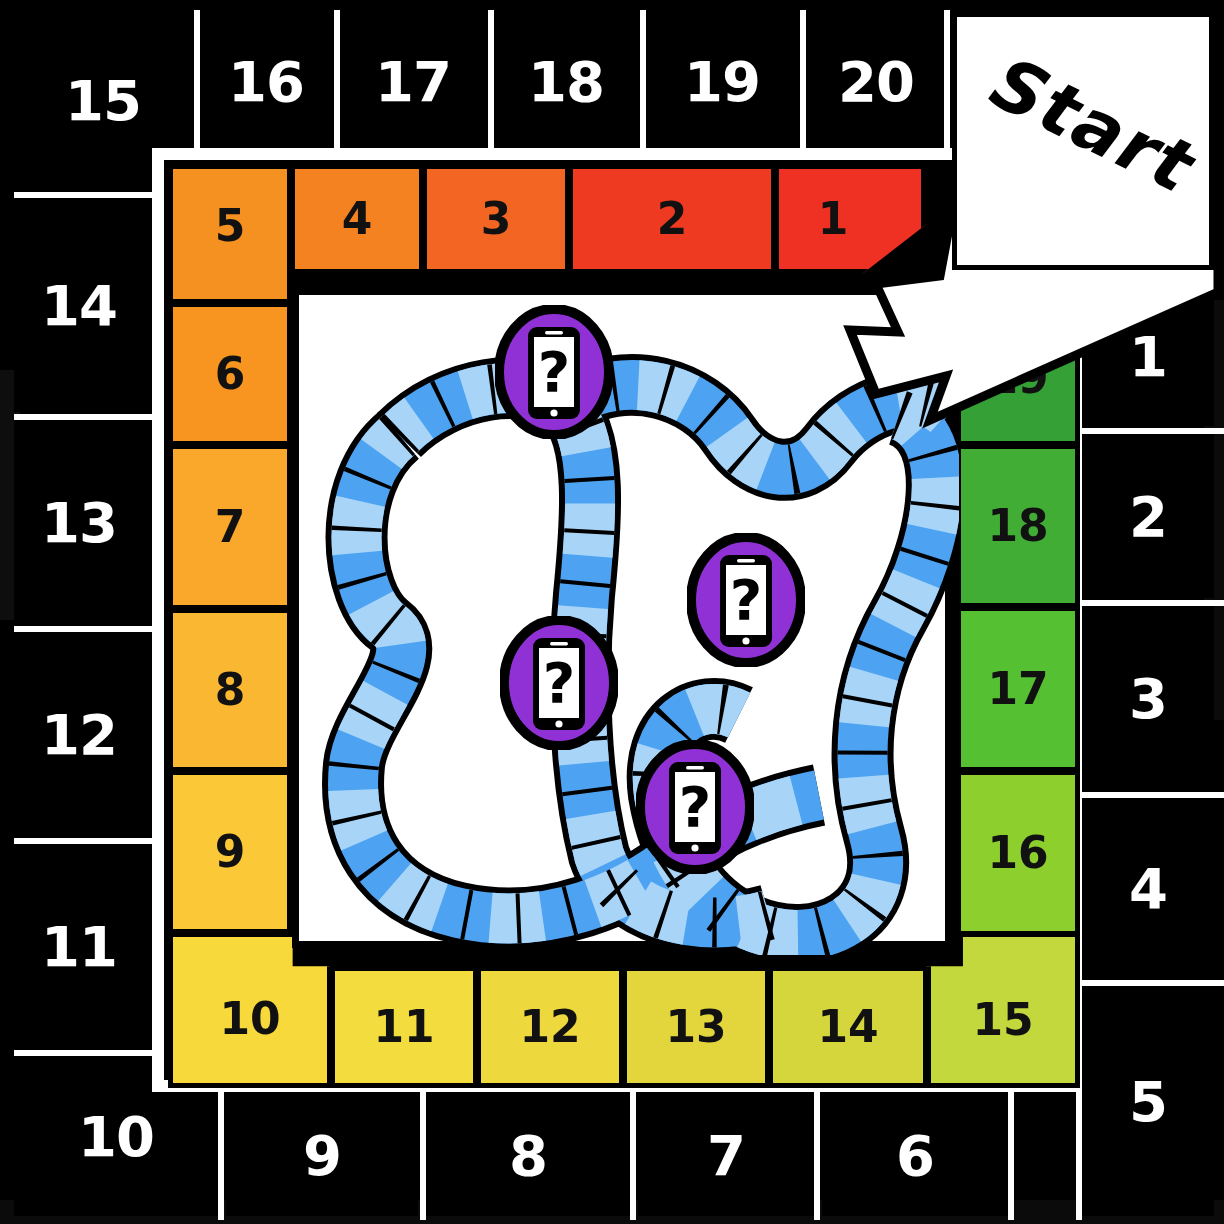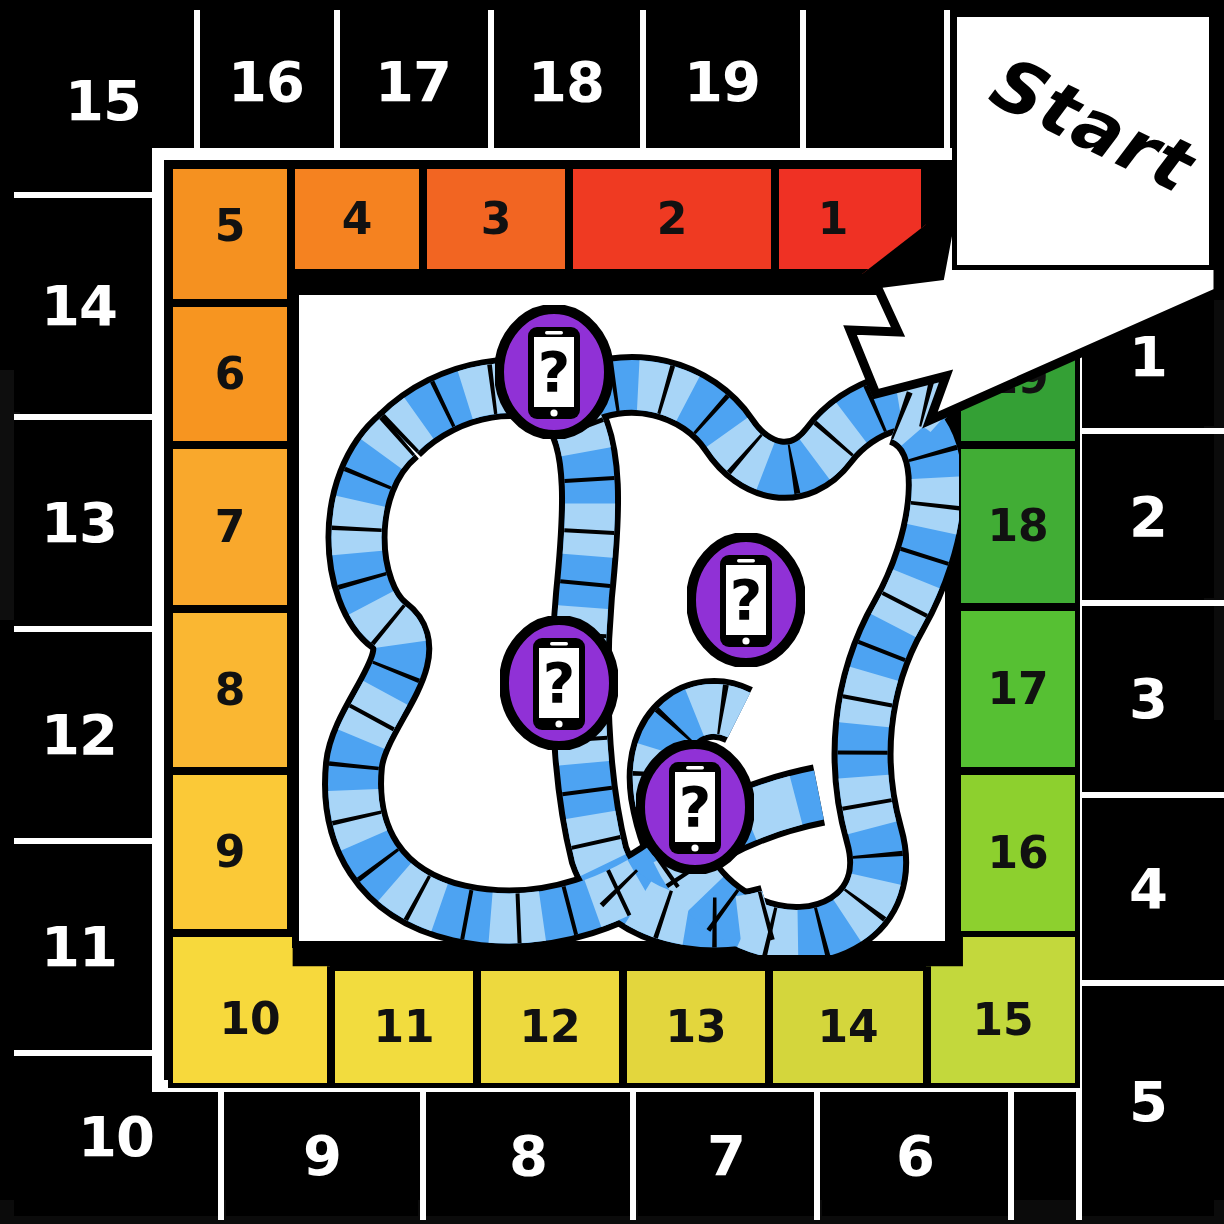--- a/index.html
+++ b/index.html
@@ -63,20 +63,23 @@
     <span style="font-size:56px;">16</span>
   </div>
   <div class="outer" style="left:340px;top:10px;width:146px;height:142px;">
     <span style="font-size:56px;">17</span>
   </div>
   <div class="outer" style="left:494px;top:10px;width:144px;height:142px;">
     <span style="font-size:56px;">18</span>
   </div>
   <div class="outer" style="left:646px;top:10px;width:152px;height:142px;">
     <span style="font-size:56px;">19</span>
+  </div>
+  <div class="outer" style="left:806px;top:10px;width:140px;height:142px;">
+    <span style="font-size:56px;">20</span>
   </div>
 
   <div class="outer" style="left:14px;top:198px;width:130px;height:214px;">
     <span style="font-size:56px;">14</span>
   </div>
   <div class="outer" style="left:14px;top:420px;width:130px;height:204px;">
     <span style="font-size:56px;">13</span>
   </div>
   <div class="outer" style="left:14px;top:632px;width:130px;height:204px;">
     <span style="font-size:56px;">12</span>

